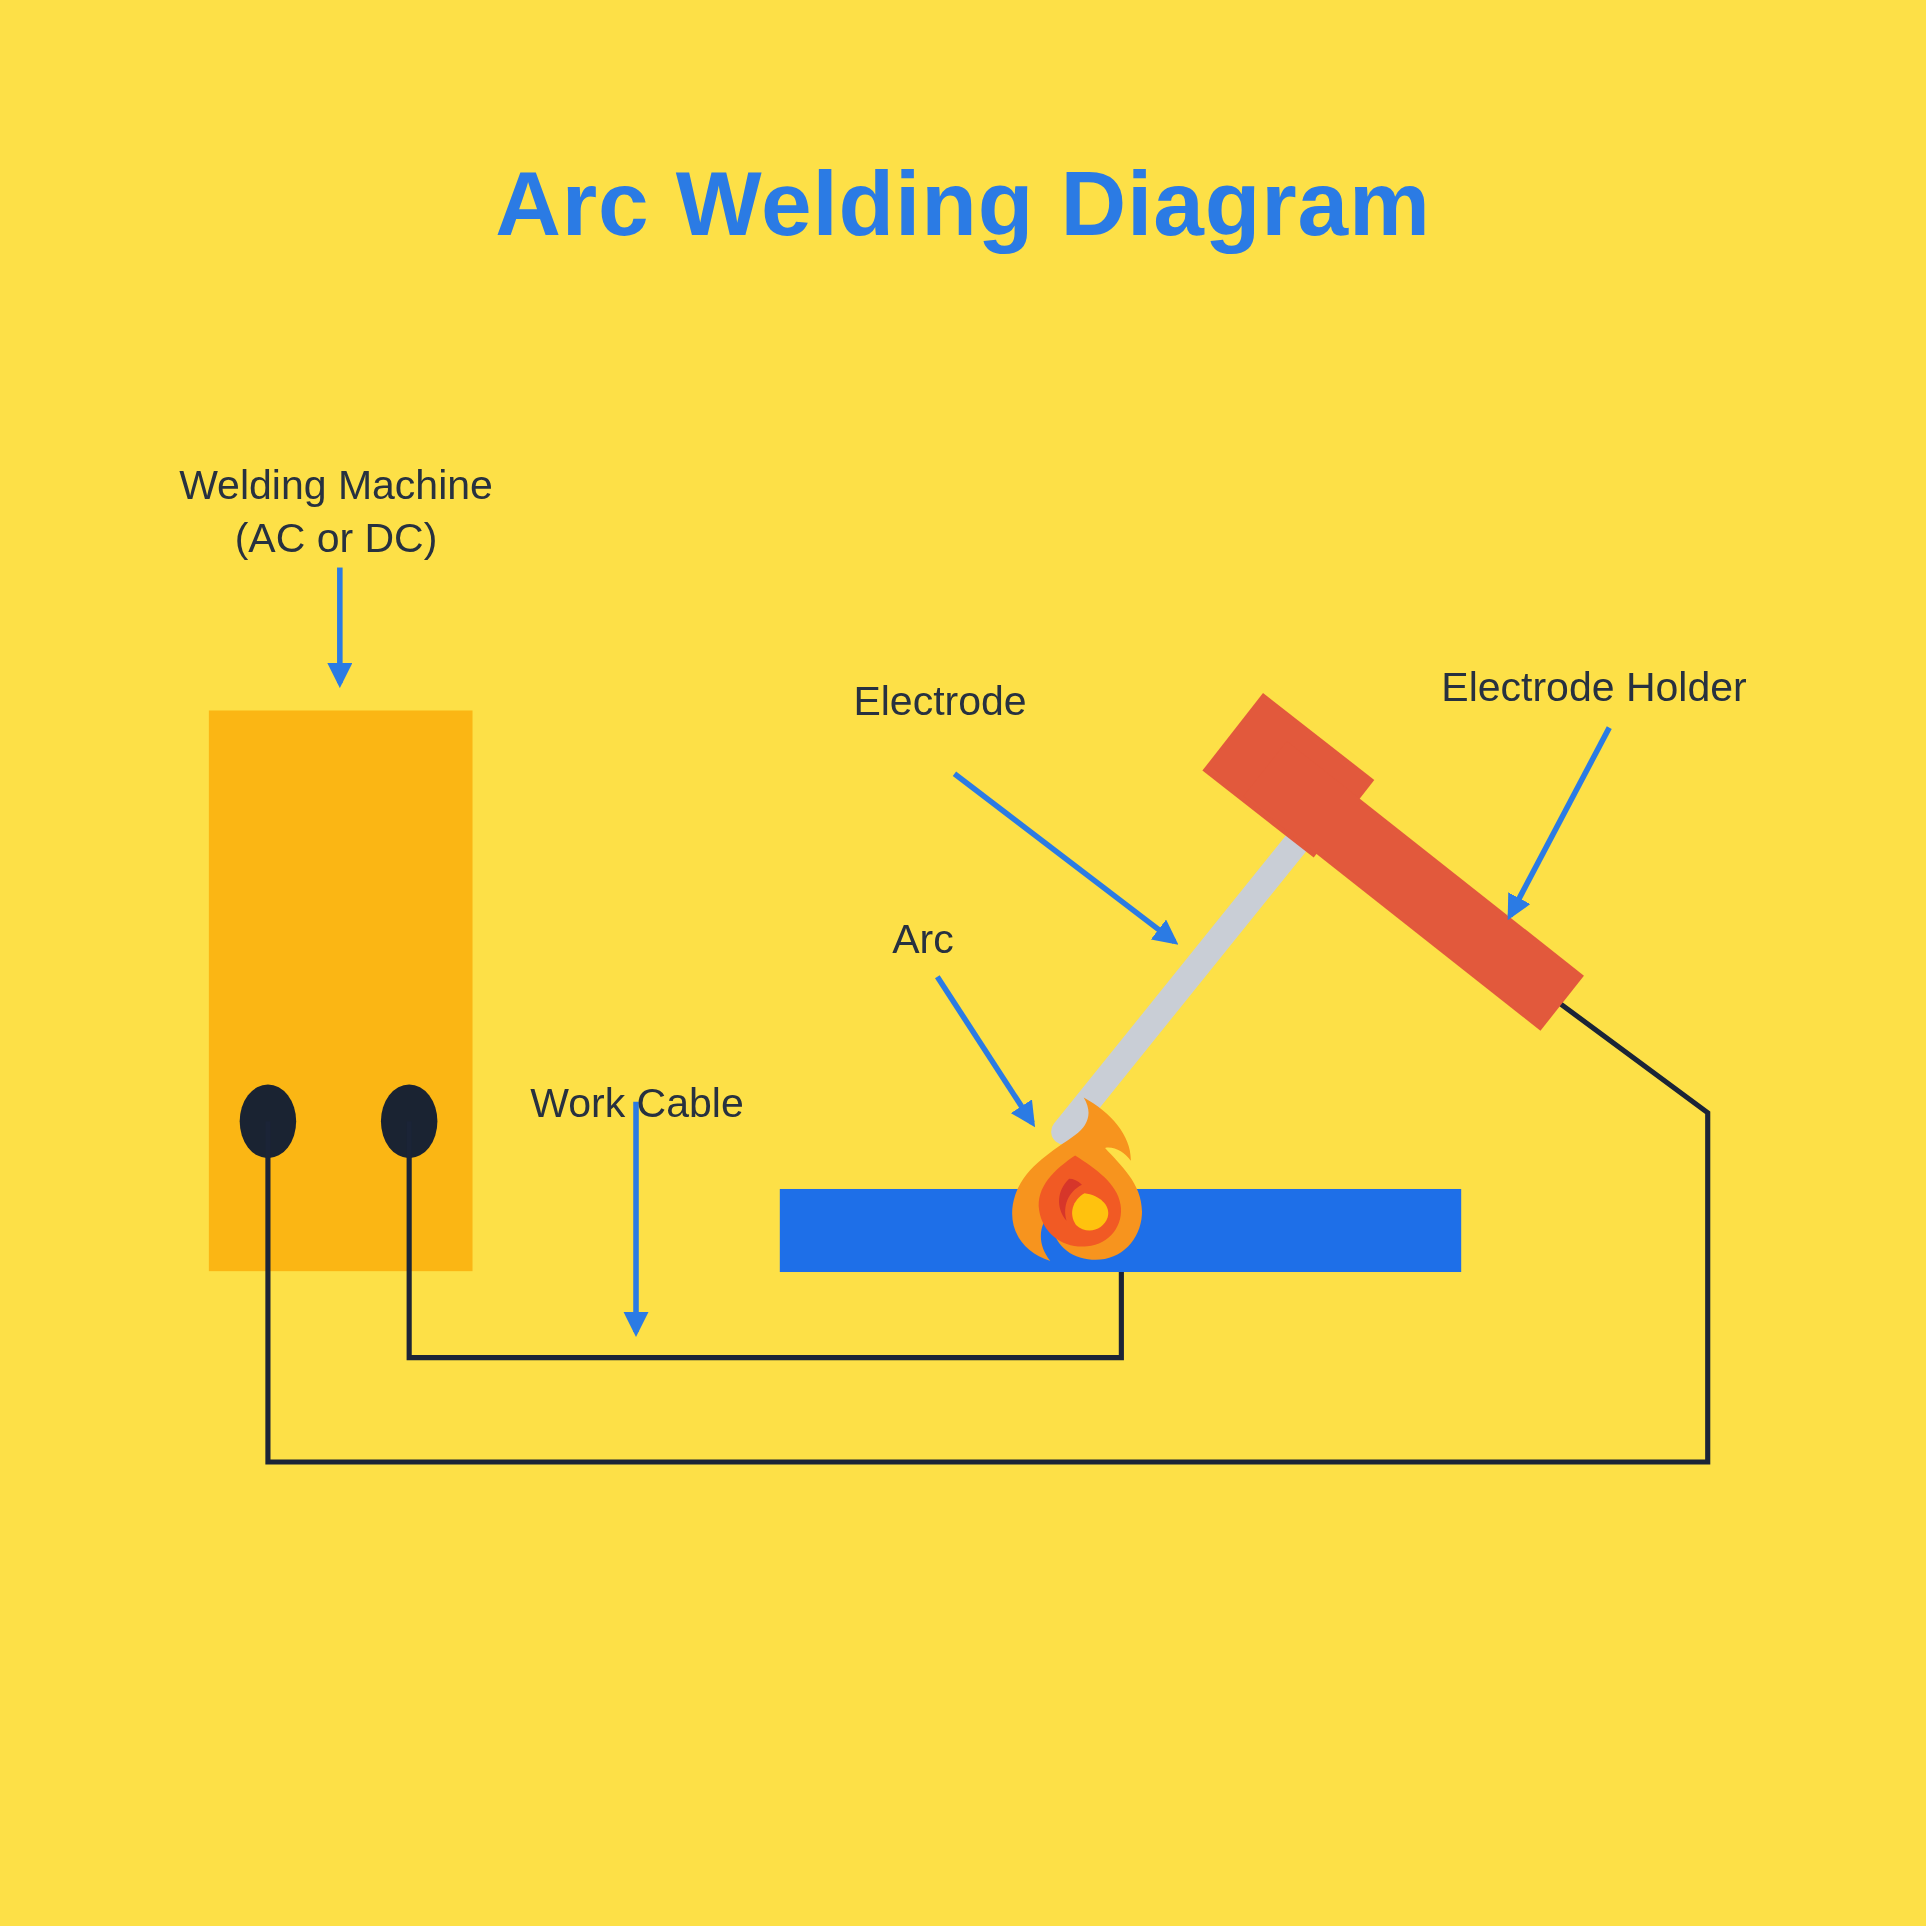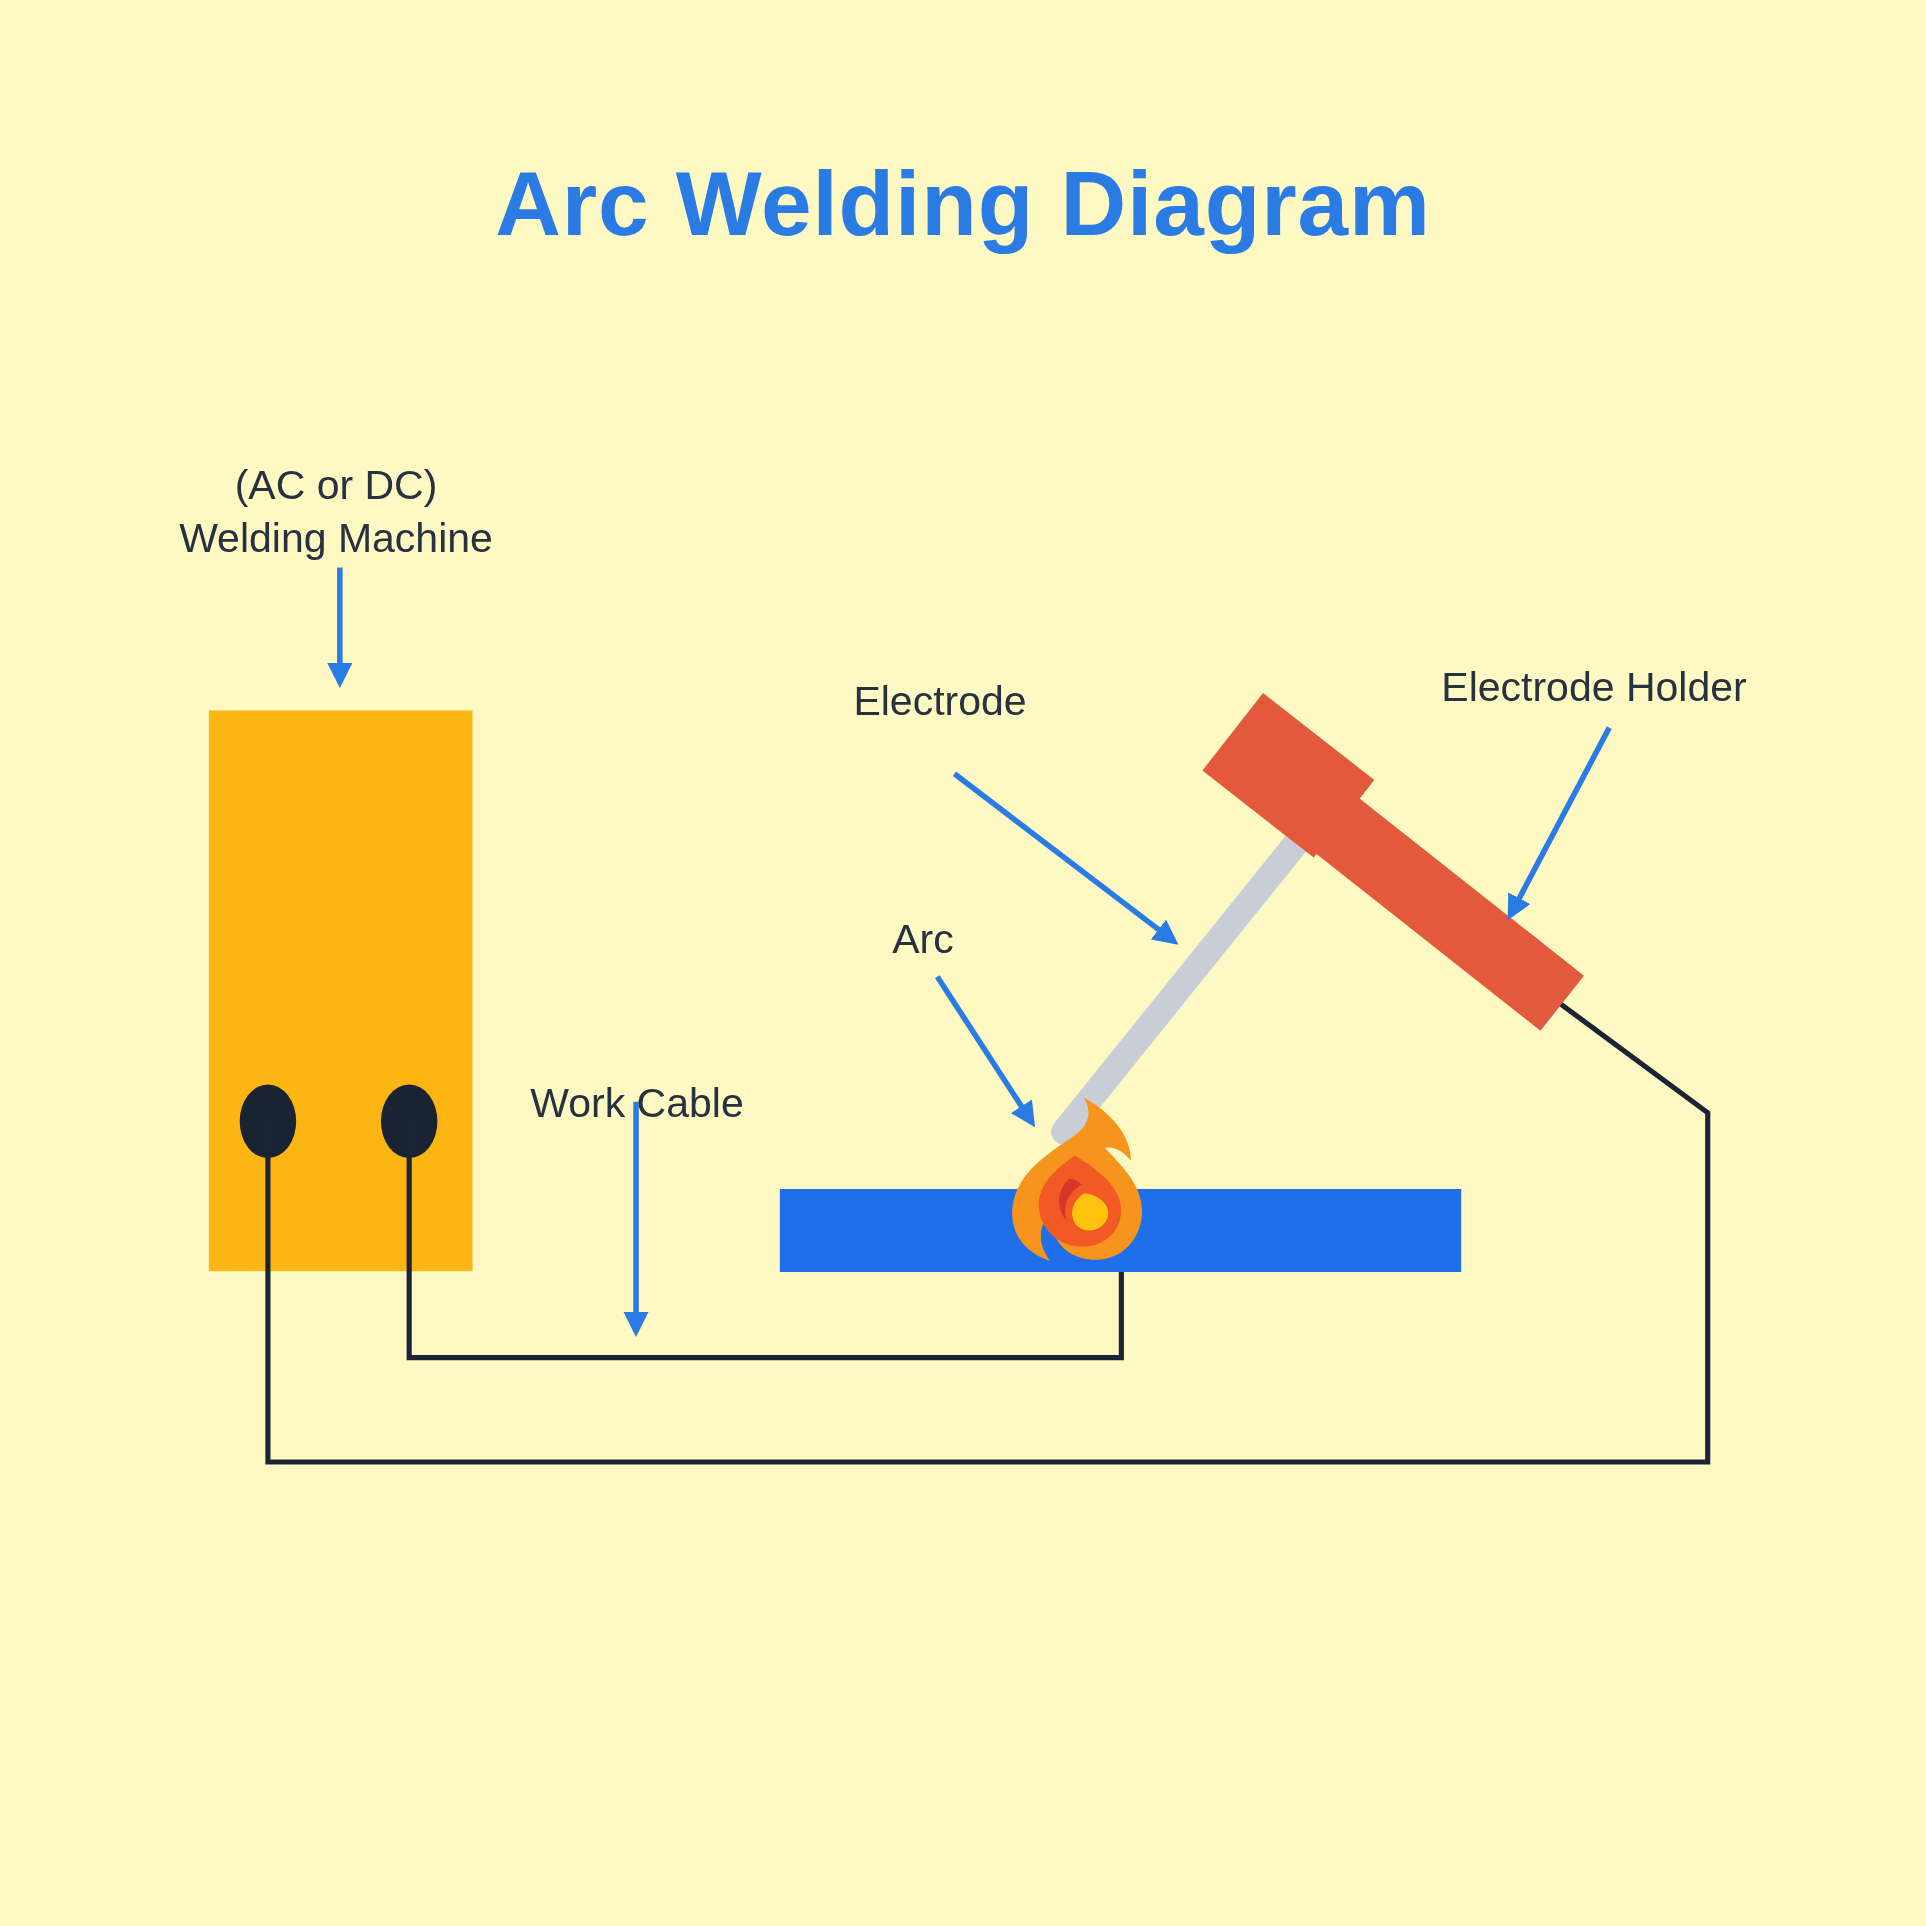--- a/index.html
+++ b/index.html
@@ -1,20 +1,20 @@
 <!DOCTYPE html>
 <html style="font-size:13.7px"><head>
 <meta charset="utf-8">
 <style>
   html, body { margin: 0; padding: 0; background: #ffffff; }
   .canvas {
     position: relative;
     width: 1926px;
     height: 1926px;
-    background: #fef9c3;
+    background: #fde047;
     overflow: hidden;
     font-family: "Liberation Sans", sans-serif;
   }
   .title {
     position: absolute;
     top: 152px;
     left: 0;
     width: 100%;
     text-align: center;
     font-size: 91px;
@@ -105,22 +105,22 @@
     </g>
 
     <line x1="397" y1="663" x2="397" y2="798" stroke-width="6.5" marker-end="url(#arrowhead)" stroke="#2B7BE4"></line>
     <line x1="1115" y1="904" x2="1372" y2="1100" stroke-width="6.5" marker-end="url(#arrowhead)" stroke="#2B7BE4"></line>
     <line x1="1880" y1="850" x2="1764" y2="1070" stroke-width="6.5" marker-end="url(#arrowhead)" stroke="#2B7BE4"></line>
     <line x1="1095" y1="1141" x2="1206" y2="1312" stroke-width="6.5" marker-end="url(#arrowhead)" stroke="#2B7BE4"></line>
     <line x1="743" y1="1287" x2="743" y2="1556" stroke-width="6.5" marker-end="url(#arrowhead)" stroke="#2B7BE4"></line>
   </svg>
 
   <div class="label" style="left:336px; top:459px;">
+    <div>Welding Machine</div>
     <div>(AC or DC)</div>
-    <div>Welding Machine</div>
   </div>
 
   <div class="label" style="left:940px; top:675px;">Electrode</div>
 
   <div class="label" style="left:1594px; top:661px;">Electrode Holder</div>
 
   <div class="label" style="left:923px; top:913px;">Arc</div>
 
   <div class="label" style="left:637px; top:1036px;margin-top:41px;">Work Cable</div>
 

